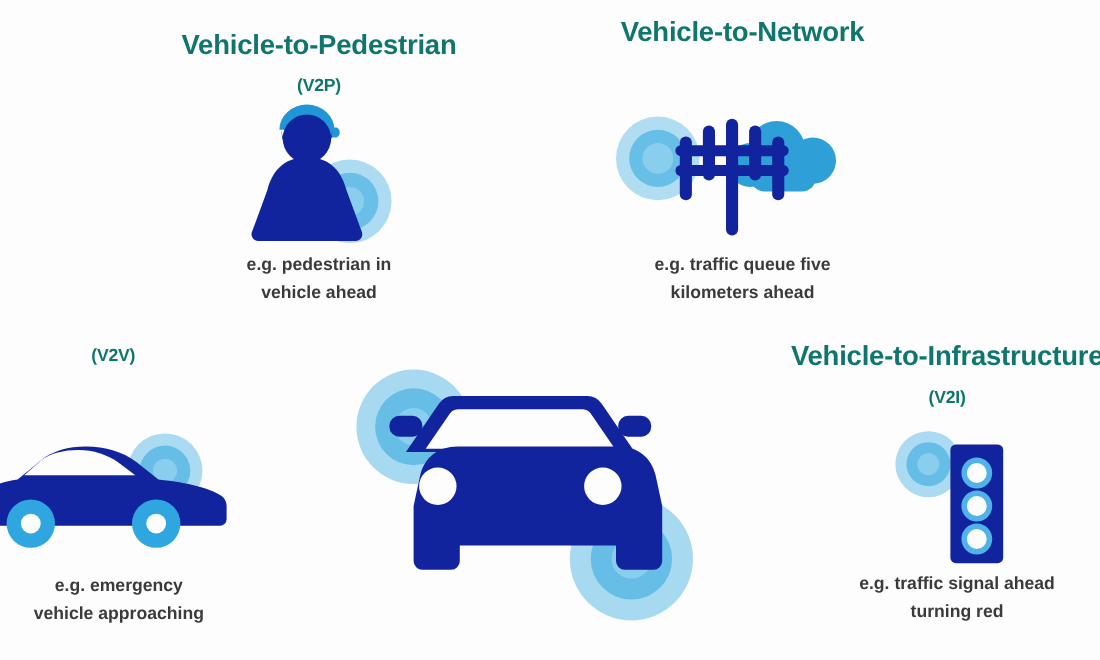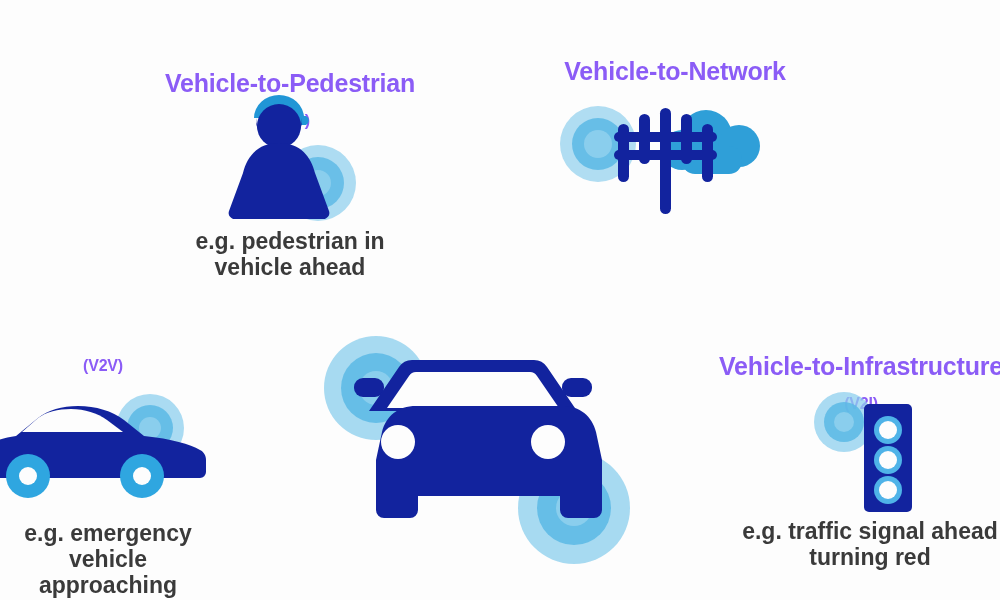--- a/index.html
+++ b/index.html
@@ -17,34 +17,33 @@
     height: 600px;
     background: #fdfdfd;
     overflow: hidden;
   }
 
   .quad-title {
     position: absolute;
     font-weight: bold;
     font-size: 25px;
     line-height: 38px;
-    color: #8b5cf6;
+    color: #0f766e;
     text-align: center;
     white-space: nowrap;
     letter-spacing: -0.2px;
-    margin-top: 42px;
   }
   .quad-title .abbr {
     display: block;
     font-size: 16px;
   }
 
   .caption {
     position: absolute;
-    font-size: 23px;
+    font-size: 16px;
     line-height: 26px;
     color: #3a3a3a;
     text-align: center;
     font-weight: 600;
   }
 
   
   #title-v2p { left: 140px; top: 22px; width: 300px; }
   #cap-v2p   { left: 180px; top: 228px; width: 220px; }
 
@@ -132,20 +131,24 @@
         <rect x="104" y="16" width="11" height="106" rx="5.5"></rect>
         <rect x="125" y="22" width="11" height="50" rx="5.5"></rect>
         <rect x="146" y="32" width="11" height="58" rx="5.5"></rect>
 
         <rect x="58" y="40" width="103" height="10" rx="5"></rect>
         <rect x="58" y="58" width="103" height="10" rx="5"></rect>
       </g>
     </svg>
   </div>
 
+  <div class="caption" id="cap-v2n">
+    <div>e.g. traffic queue five</div>
+    <div>kilometers ahead</div>
+  </div>
 
   <div class="quad-title" id="title-v2v">
     <span class="abbr">(V2V)</span>
   </div>
 
   <div class="icon-wrap" id="icon-v2v">
     <svg width="226" height="120" viewBox="0 0 226 120">
 
       <circle cx="168" cy="40" r="34" fill="#8ecfed" opacity="0.75"></circle>
       <circle cx="168" cy="40" r="23" fill="#5bb8e5" opacity="0.85"></circle>

